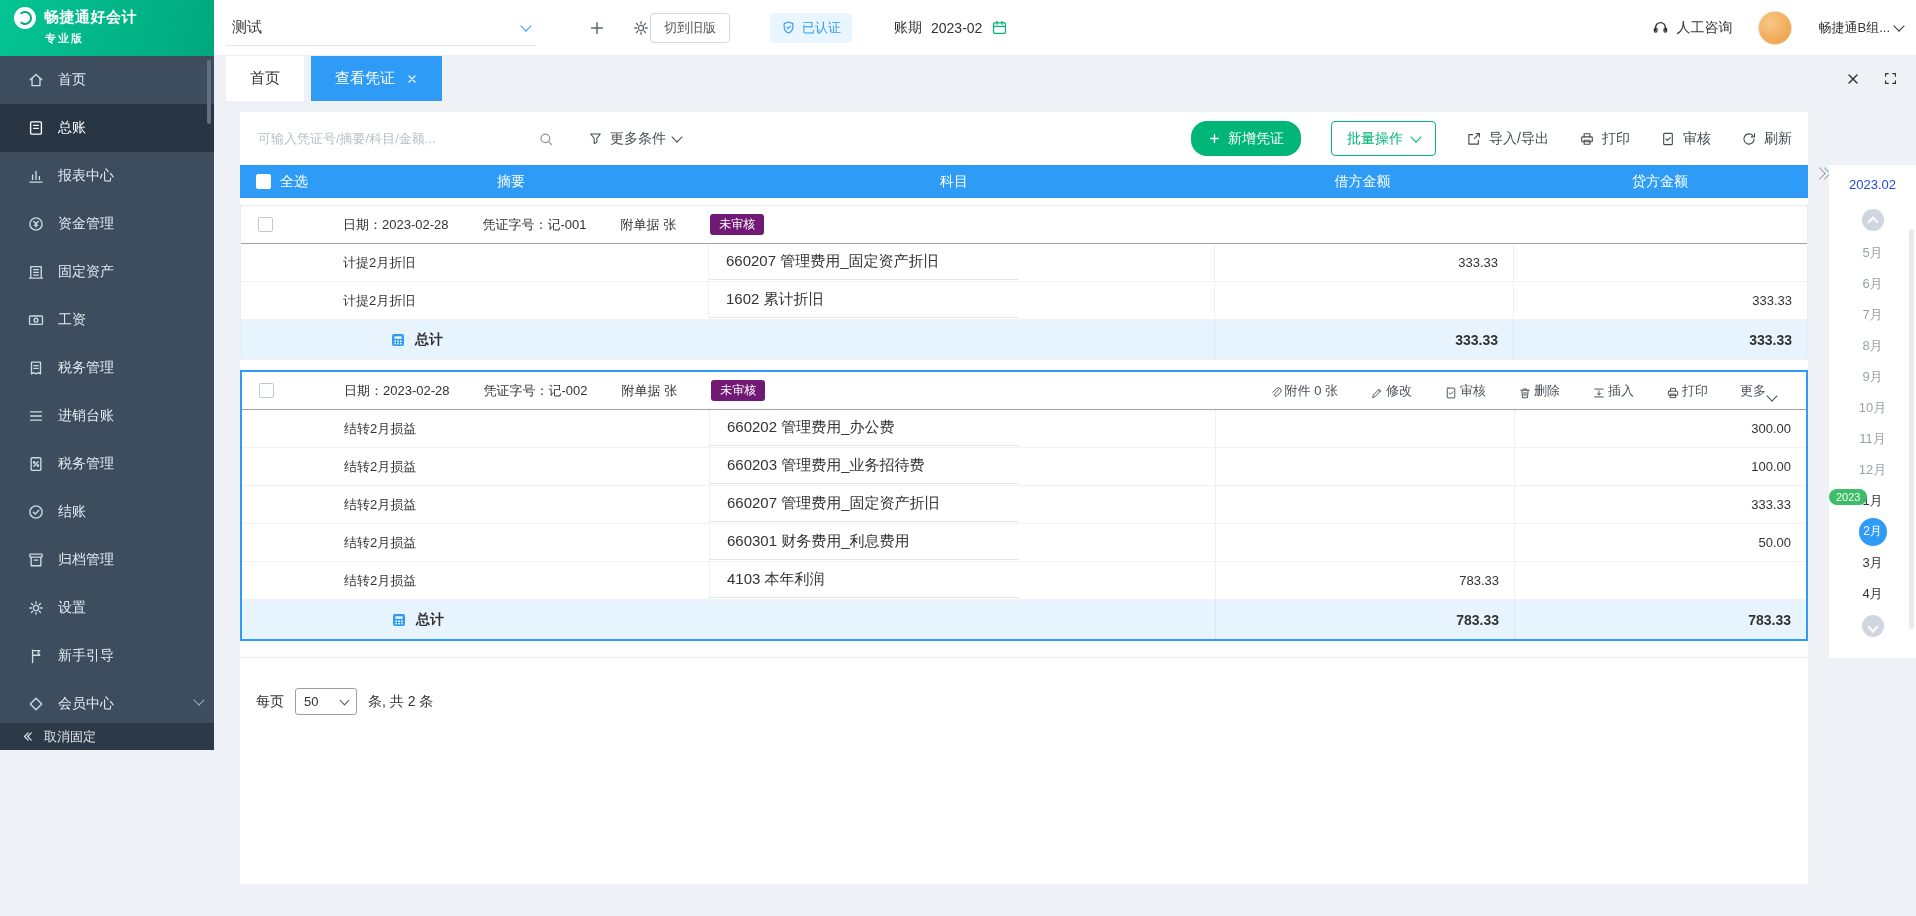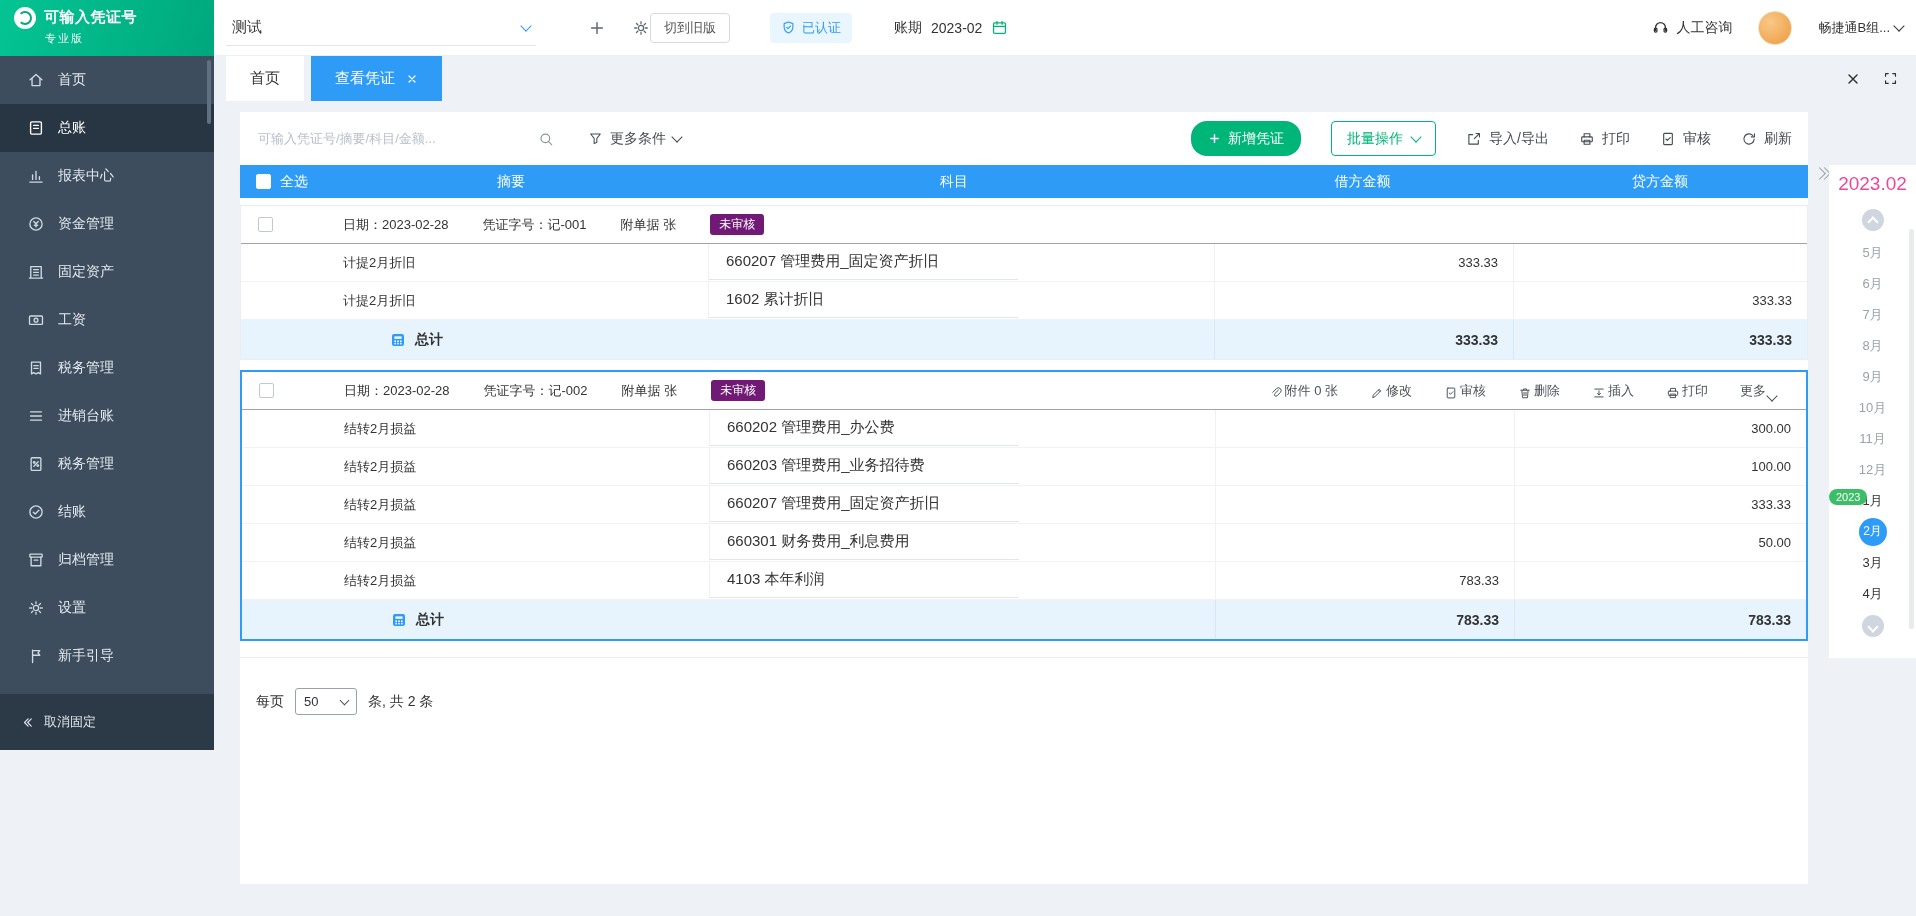--- a/index.html
+++ b/index.html
@@ -10,39 +10,39 @@
   .chev.up{transform:rotate(-135deg);margin-top:4px;}
   .chev.right{transform:rotate(-45deg);}
   .blue{color:#2e9cf6;}
 
   
   .topbar{position:absolute;left:0;top:0;width:100%;height:56px;background:#fff;display:flex;align-items:center;z-index:10;border-bottom:1px solid #eef0f3;box-sizing:border-box;}
   .logo{width:214px;height:56px;background:linear-gradient(110deg,#04c494,#00a87c);color:#fff;padding:7px 0 0 14px;box-sizing:border-box;flex:none;}
   .logo-row{display:flex;align-items:center;gap:8px;font-size:15px;font-weight:700;letter-spacing:.5px;}
   .logo-mark{width:22px;height:22px;border-radius:50%;background:#fff;position:relative;flex:none;}
   .logo-mark::after{content:"";position:absolute;inset:4px;border-radius:50%;border:2.5px solid #00a87c;border-left-color:transparent;}
-  .edition{font-size:11px;opacity:.95;margin:2px 0 0 31px;letter-spacing:2px;}
+  .edition{font-size:11px;opacity:.95;margin:2px 0 0 31px;letter-spacing:2px;font-weight:bold;}
   .acct{margin-left:12px;width:310px;height:36px;display:flex;align-items:center;justify-content:space-between;border-bottom:1px solid #e2e5ea;font-size:15px;cursor:pointer;padding:0 6px;box-sizing:border-box;}
   .icon-btn{display:flex;align-items:center;color:#5f6670;cursor:pointer;}
   .btn-old{height:30px;padding:0 13px;border:1px solid #d6dade;border-radius:4px;background:#fff;color:#555;font-size:13px;display:flex;align-items:center;cursor:pointer;}
   .cert{margin-left:40px;display:flex;align-items:center;gap:6px;background:#e9f5ff;color:#2e9cf6;font-size:13px;padding:6px 11px;border-radius:4px;cursor:pointer;}
   .period{margin-left:42px;display:flex;align-items:center;gap:9px;font-size:14px;}
   .cal{color:#00b578;cursor:pointer;}
   .top-right{margin-left:auto;display:flex;align-items:center;gap:26px;padding-right:13px;}
   .support{display:flex;align-items:center;gap:7px;font-size:14px;cursor:pointer;}
   .avatar{width:32px;height:32px;border-radius:50%;background:radial-gradient(circle at 35% 32%,#f8c887,#ec9a3f);border:1px solid #f3ddbe;cursor:pointer;}
   .user{display:flex;align-items:center;gap:5px;font-size:13px;cursor:pointer;}
 
   
   .sidebar{position:absolute;left:0;top:56px;width:214px;height:694px;background:#3d4d5e;z-index:9;overflow:hidden;}
   .side-item{height:48px;display:flex;align-items:center;gap:13px;padding-left:27px;color:#e3e9ef;font-size:14px;cursor:pointer;}
   .side-item.active{background:#283644;color:#fff;}
   .sicon{width:18px;height:18px;display:flex;color:#cfd9e2;}
   .side-item.active .sicon{color:#fff;}
-  .side-unpin{position:absolute;left:0;bottom:0;width:100%;height:56px;background:#2c3a48;display:flex;align-items:center;gap:9px;padding-left:20px;color:#dde4ea;font-size:13px;box-sizing:border-box;cursor:pointer;}
+  .side-unpin{position:absolute;left:0;bottom:0;width:100%;height:27px;background:#2c3a48;display:flex;align-items:center;gap:9px;padding-left:20px;color:#dde4ea;font-size:13px;box-sizing:border-box;cursor:pointer;}
   .side-scrollbar{position:absolute;right:3px;top:4px;width:4px;height:64px;border-radius:2px;background:#5f7080;cursor:pointer;}
   .side-more{position:absolute;right:11px;bottom:46px;color:#9fadba;cursor:pointer;}
 
   
   .main{position:absolute;left:214px;top:56px;right:0;bottom:0;background:#eef1f6;}
   .tabbar{position:relative;height:45px;display:flex;padding-left:12px;}
   .tab{height:45px;display:flex;align-items:center;gap:11px;padding:0 24px;font-size:15px;cursor:pointer;}
   .tab.home{background:#fff;color:#333;margin-right:7px;}
   .tab.active{background:#2e9cf6;color:#fff;}
   .tab-actions{position:absolute;right:18px;top:0;height:45px;display:flex;align-items:center;gap:22px;color:#333;}
@@ -87,40 +87,40 @@
   .pager{display:flex;align-items:center;gap:11px;padding:30px 16px;font-size:14px;}
   .pp-select{width:62px;height:27px;border:1px solid #9aa1a8;border-radius:3px;background:#fff;display:flex;align-items:center;justify-content:space-between;padding:0 8px;box-sizing:border-box;font-size:13px;cursor:pointer;}
   .pp-select .chev{width:6px;height:6px;color:#555;}
 
   .collapse-btn{position:absolute;left:1601px;top:116px;display:flex;color:#97a0aa;cursor:pointer;}
   .collapse-btn .chev{width:8px;height:8px;}
   .collapse-btn .chev + .chev{margin-left:-4px;}
 
   
   .timeline{position:absolute;left:1615px;top:109px;width:87px;height:493px;background:#fff;display:flex;flex-direction:column;align-items:center;}
-  .tl-head{height:38px;display:flex;align-items:center;font-size:19px;color:#ec4899;}
+  .tl-head{height:38px;display:flex;align-items:center;font-size:13px;color:#1d4ed8;}
   .tl-circle{width:22px;height:22px;border-radius:50%;background:#cfd6df;color:#fff;display:flex;align-items:center;justify-content:center;margin:6px 0;cursor:pointer;flex:none;}
   .tl-circle .chev{width:6px;height:6px;border-width:2px;margin-top:2px;}
   .tl-circle .chev.up{margin-top:4px;}
   .tl-month{height:31px;display:flex;align-items:center;justify-content:center;font-size:13px;color:#9aa2ac;cursor:pointer;width:100%;flex:none;}
   .tl-month.near{color:#333;}
   .tl-month.active span{width:28px;height:28px;background:#2e9cf6;color:#fff;border-radius:50%;display:flex;align-items:center;justify-content:center;font-size:12px;}
   .tl-year{position:absolute;left:0;top:324px;background:#3cbd68;color:#fff;font-size:11px;padding:2px 7px;border-radius:9px;}
   .tl-scrollbar{position:absolute;right:2px;top:64px;width:5px;height:400px;background:#e8eaee;border-radius:3px;cursor:pointer;}
 </style>
 </head>
 <body>
 
 <div class="app">
 
   <header class="topbar">
     <div class="logo">
       <div class="logo-row">
         <span class="logo-mark"></span>
-        <span>可输入凭证号</span>
+        <span>畅捷通好会计</span>
       </div>
       <div class="edition">专业版</div>
     </div>
 
     <div class="acct">
       <span>测试</span>
       <span class="chev blue"></span>
     </div>
 
     <span class="icon-btn" style="margin-left:52px">

